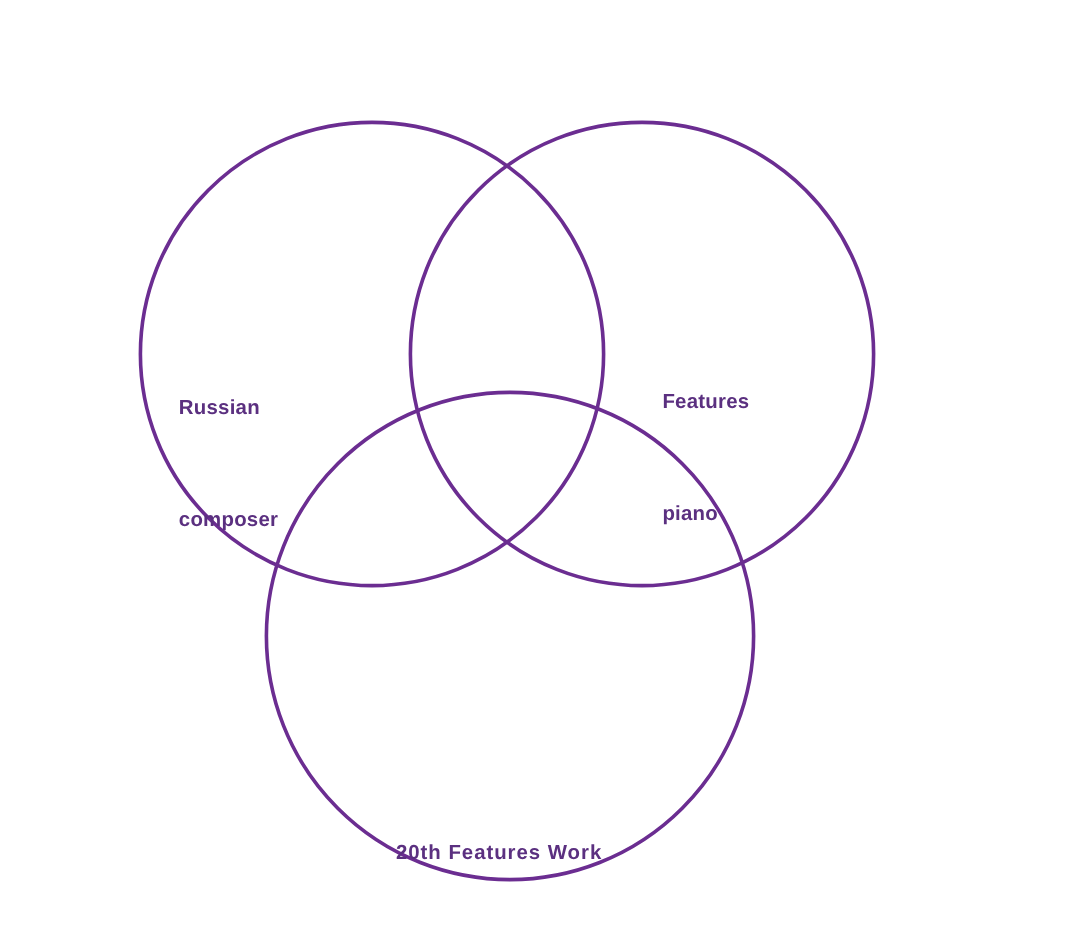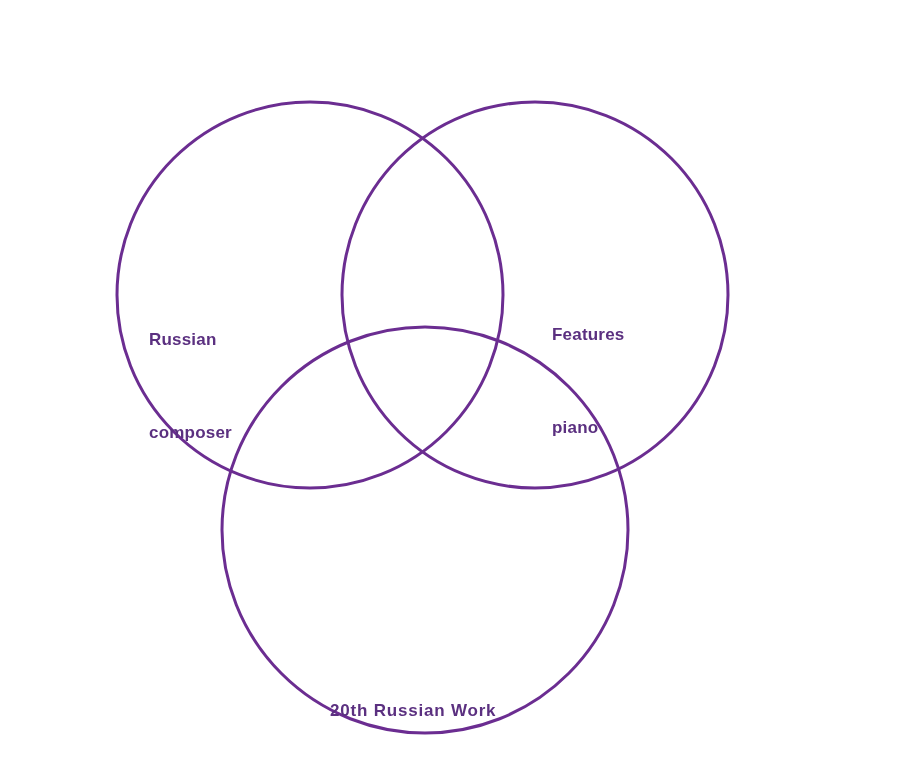--- a/index.html
+++ b/index.html
@@ -72,16 +72,16 @@
     <span class="label-line">Russian</span>
     <span class="label-line">composer</span>
   </div>
 
   <div class="venn-label" id="label-features-piano" style="left: 552px; top: 257px; color: rgb(91, 48, 128);">
     <span class="label-line">Features</span>
     <span class="label-line">piano</span>
   </div>
 
   <div class="venn-label" id="label-20th-century-work" style="left: 330px; top: 633px; color: rgb(91, 48, 128);">
-    <span class="label-line">20th Russian Work</span>
+    <span class="label-line">20th Features Work</span>
   </div>
 
 </div>
 
 </body></html>

